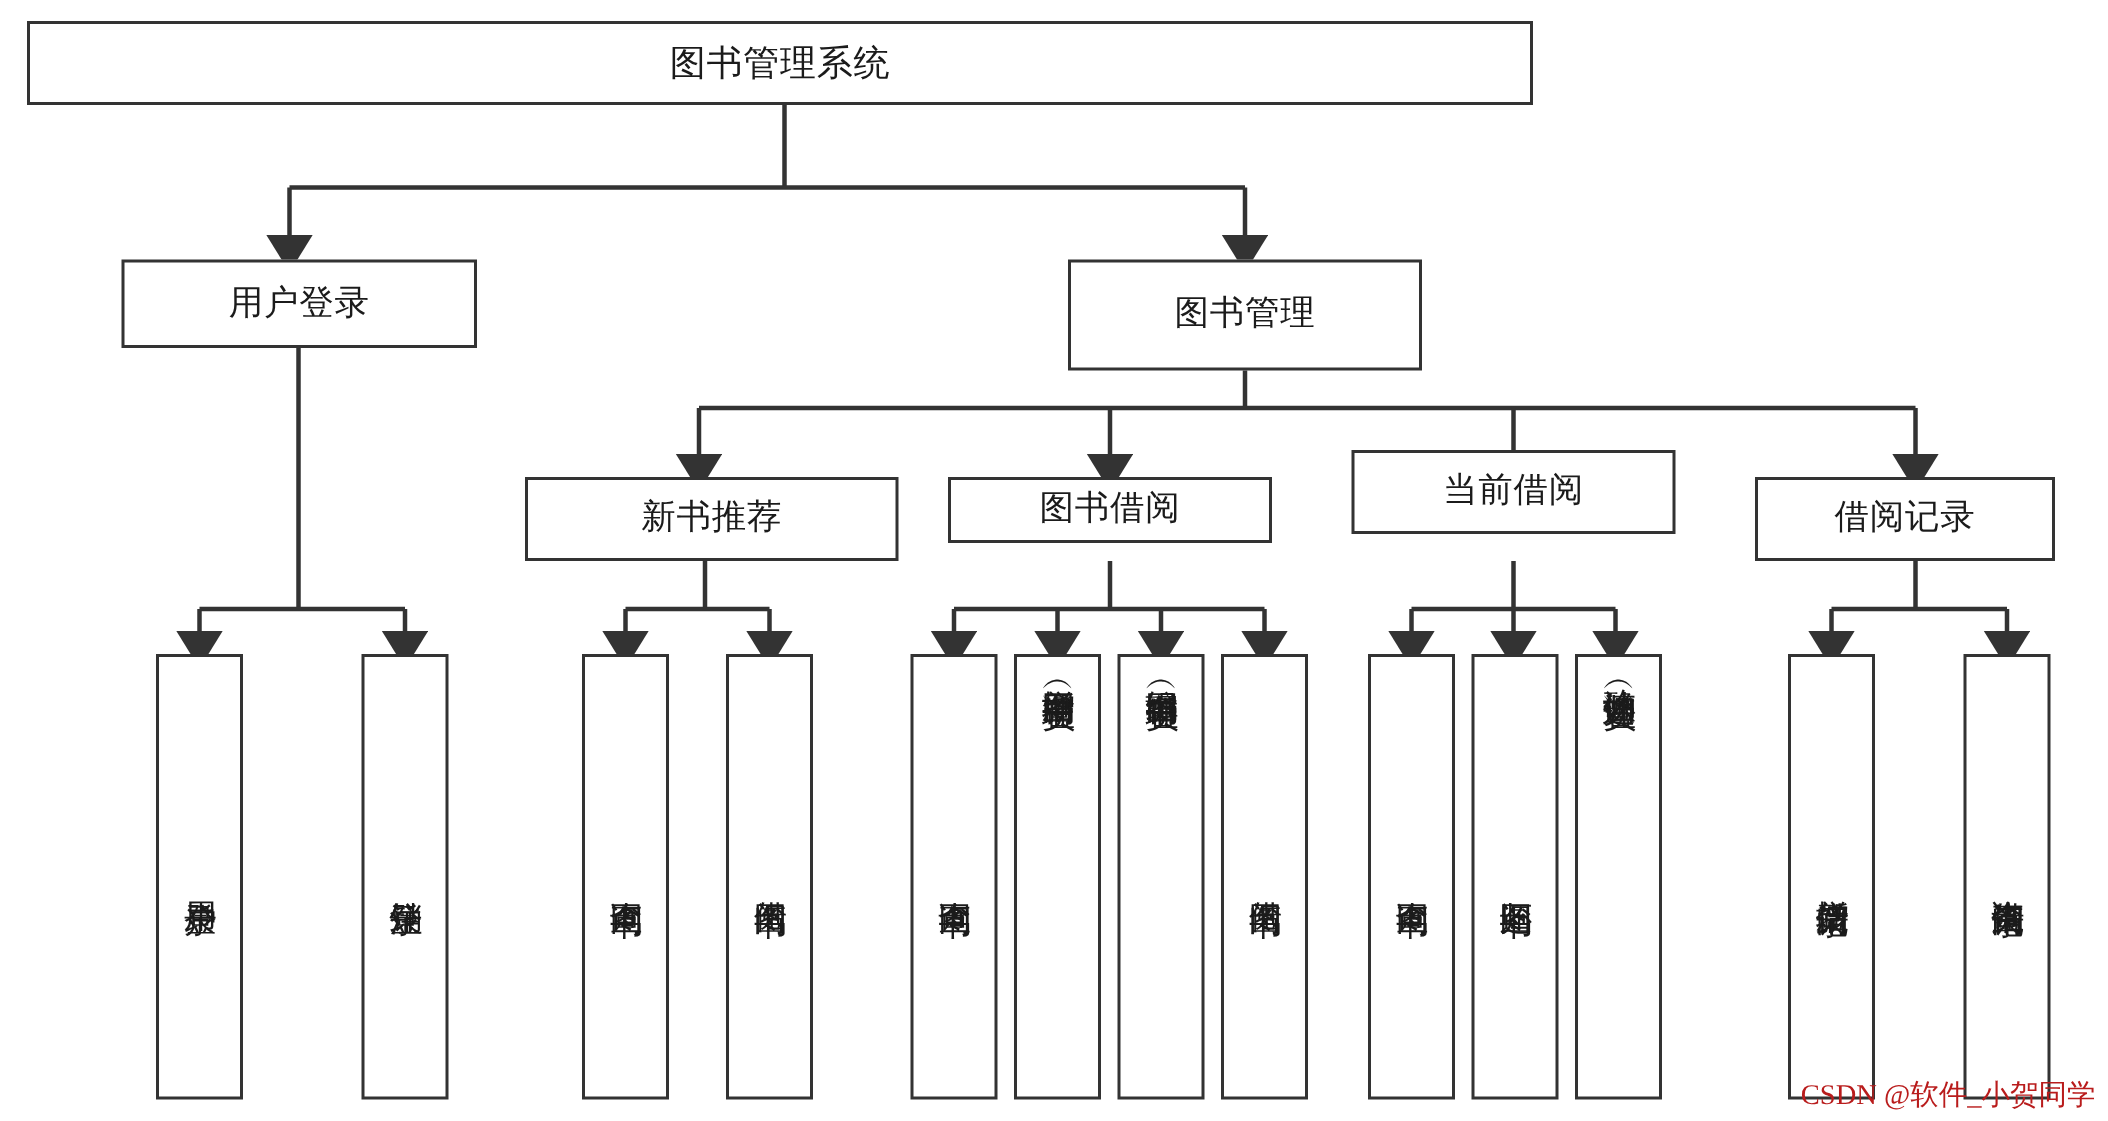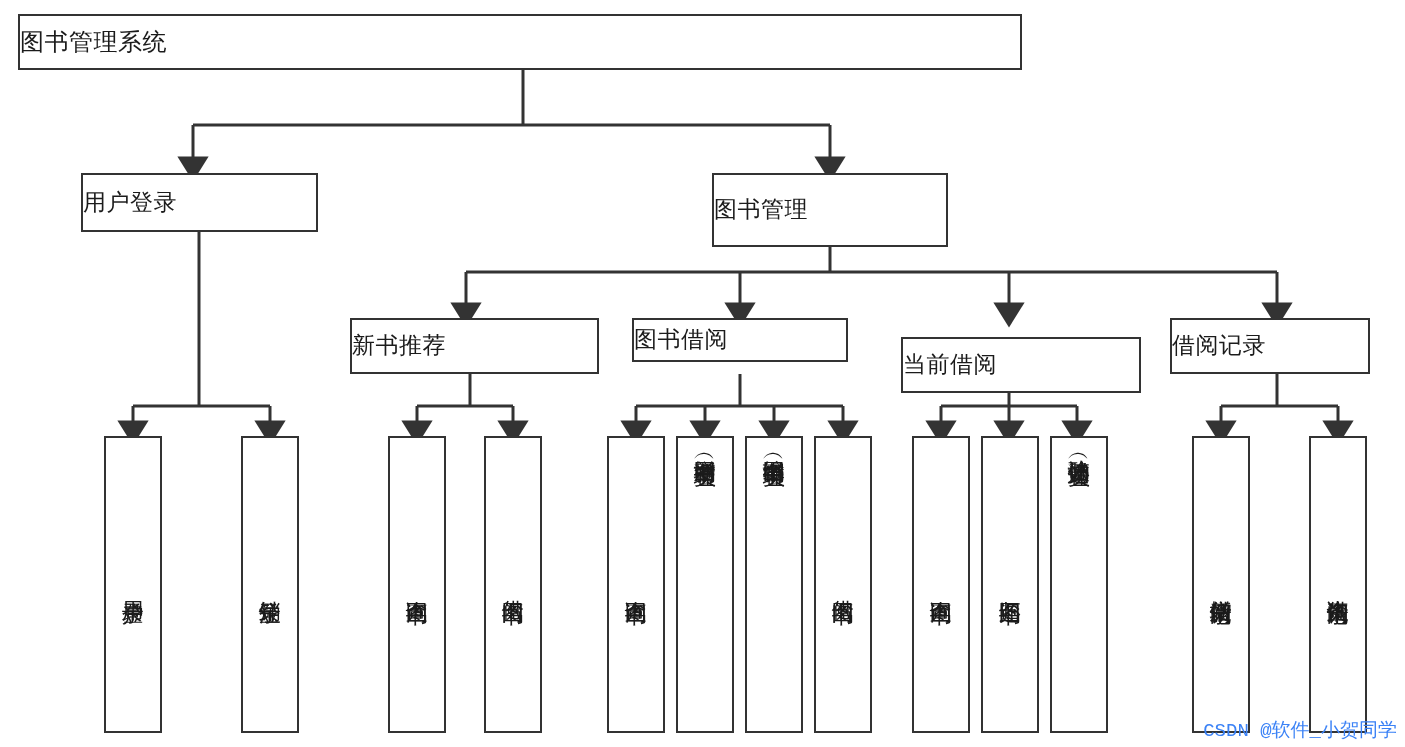--- a/index.html
+++ b/index.html
@@ -27,20 +27,21 @@
     height: 747px;
     pointer-events: none;
   }
   .node {
     position: absolute;
     box-sizing: border-box;
     background: #ffffff;
     border: 2.5px solid #333333;
     display: flex;
     align-items: center;
+    justify-content: center;
     z-index: 2;
   }
   .node .label {
     font-size: 23px;
     line-height: 1.02;
     color: #1b1b1b;
     letter-spacing: 0.5px;
     text-align: center;
     white-space: nowrap;
   }
@@ -60,24 +61,24 @@
   .node.leaf-short {
     align-items: center;
     padding-top: 0;
   }
   .node.root .label { font-size: 24px; }
   #watermark {
     position: absolute;
     right: 8px;
     bottom: 4px;
     font-size: 19px;
-    color: #3b82f6;
+    color: #b91c1c;
     z-index: 5;
     white-space: nowrap;
-    font-family: Liberation Mono, monospace;
+    font-family: Liberation Serif, serif;
   }
 </style>
 </head>
 <body>
 
 <div id="canvas">
 
   <svg id="edges" viewBox="0 0 1405 747" xmlns="http://www.w3.org/2000/svg">
     <defs>
       <marker id="arrow" markerWidth="9" markerHeight="11" refX="1.2" refY="5.2" orient="auto" markerUnits="strokeWidth">
@@ -139,21 +140,21 @@
   <div class="node" style="left:712px; top:173px; width:236px; height:74px;">
     <span class="label">图书管理</span>
   </div>
 
   <div class="node" style="left:350px; top:318px; width:249px; height:56px;">
     <span class="label">新书推荐</span>
   </div>
   <div class="node" style="left:632px; top:318px; width:216px; height:44px;">
     <span class="label">图书借阅</span>
   </div>
-  <div class="node" style="left:901px; top:337px; width:240px; height:56px;">
+  <div class="node" style="left:901px; top:300px; width:216px; height:56px;">
     <span class="label">当前借阅</span>
   </div>
   <div class="node" style="left:1170px; top:318px; width:200px; height:56px;">
     <span class="label">借阅记录</span>
   </div>
 
   <div class="node vertical leaf-short" style="left:104px; top:436px; width:58px; height:297px;">
     <span class="label">用户登录</span>
   </div>
   <div class="node vertical leaf-short" style="left:241px; top:436px; width:58px; height:297px;">

